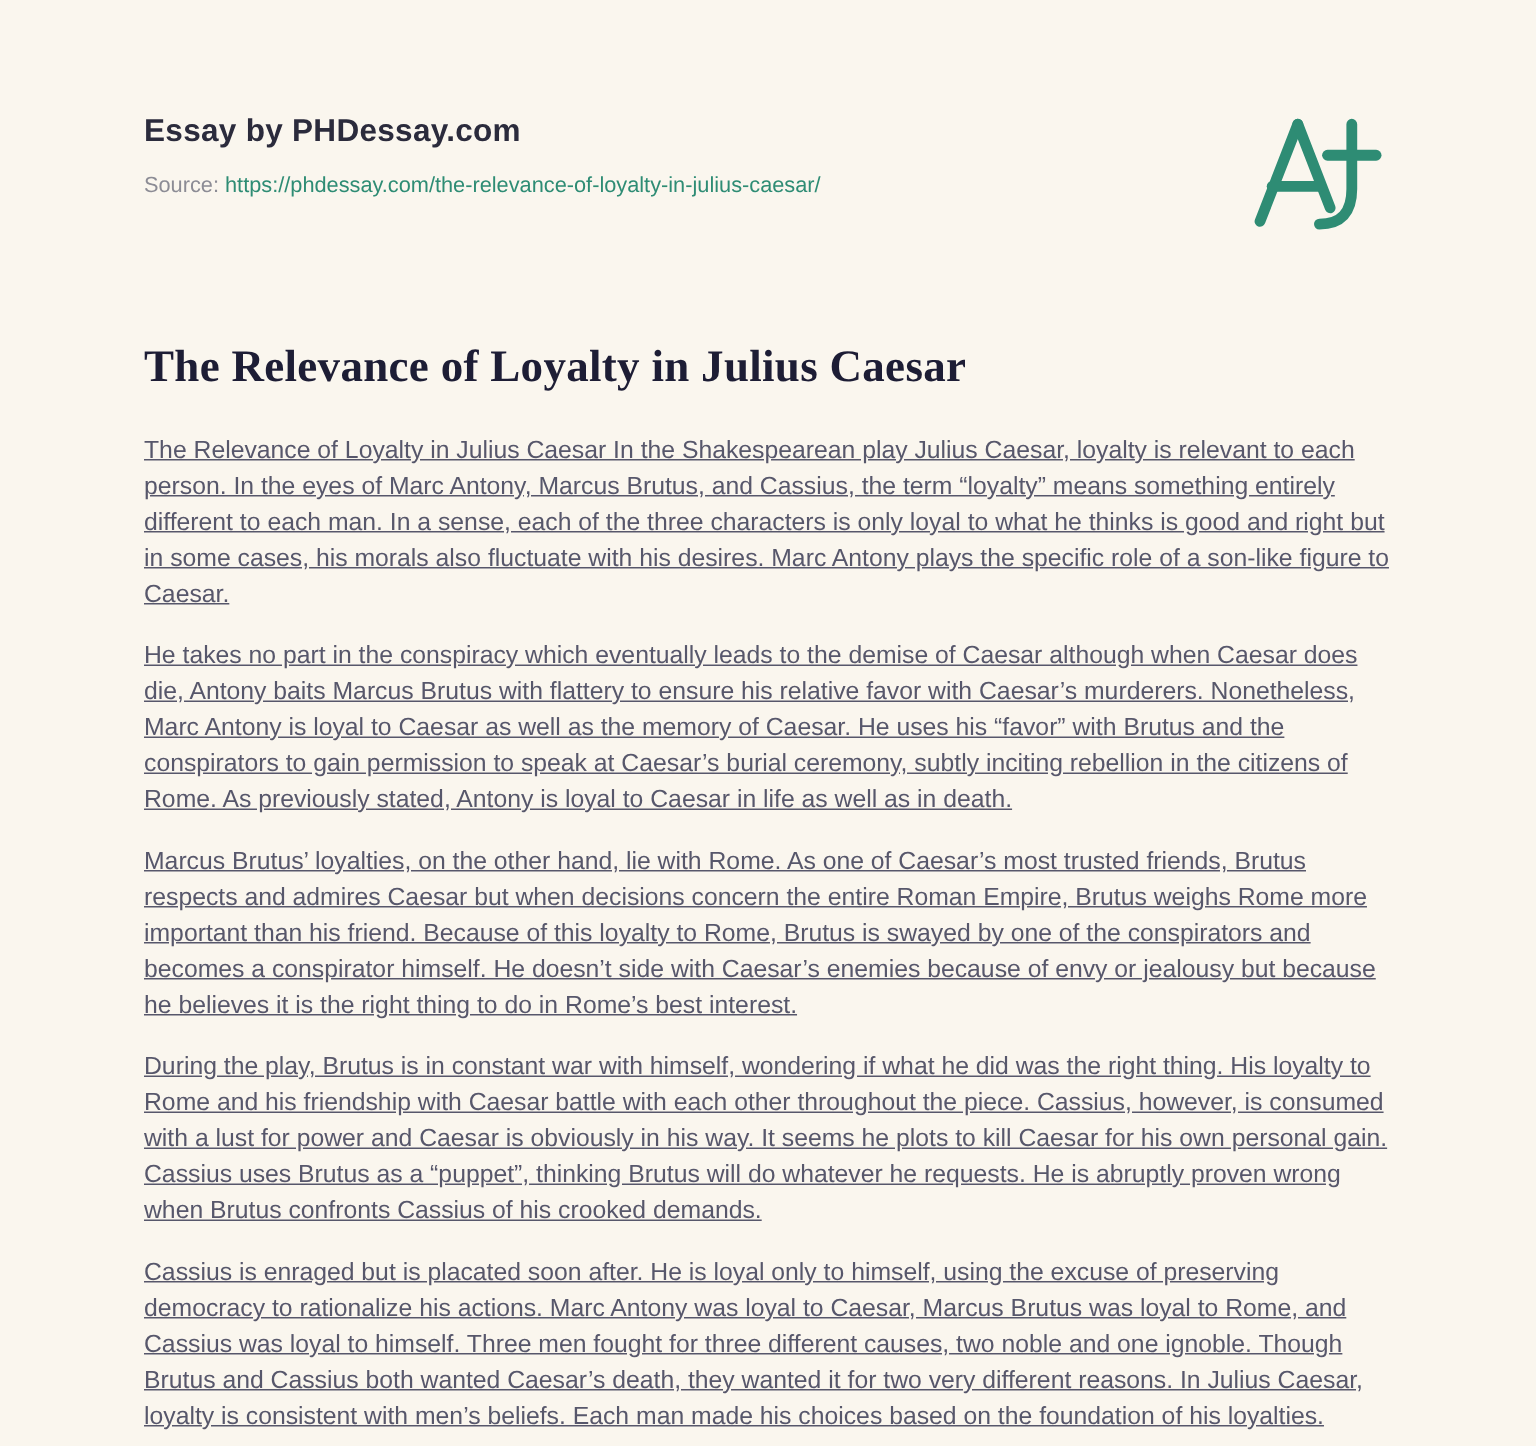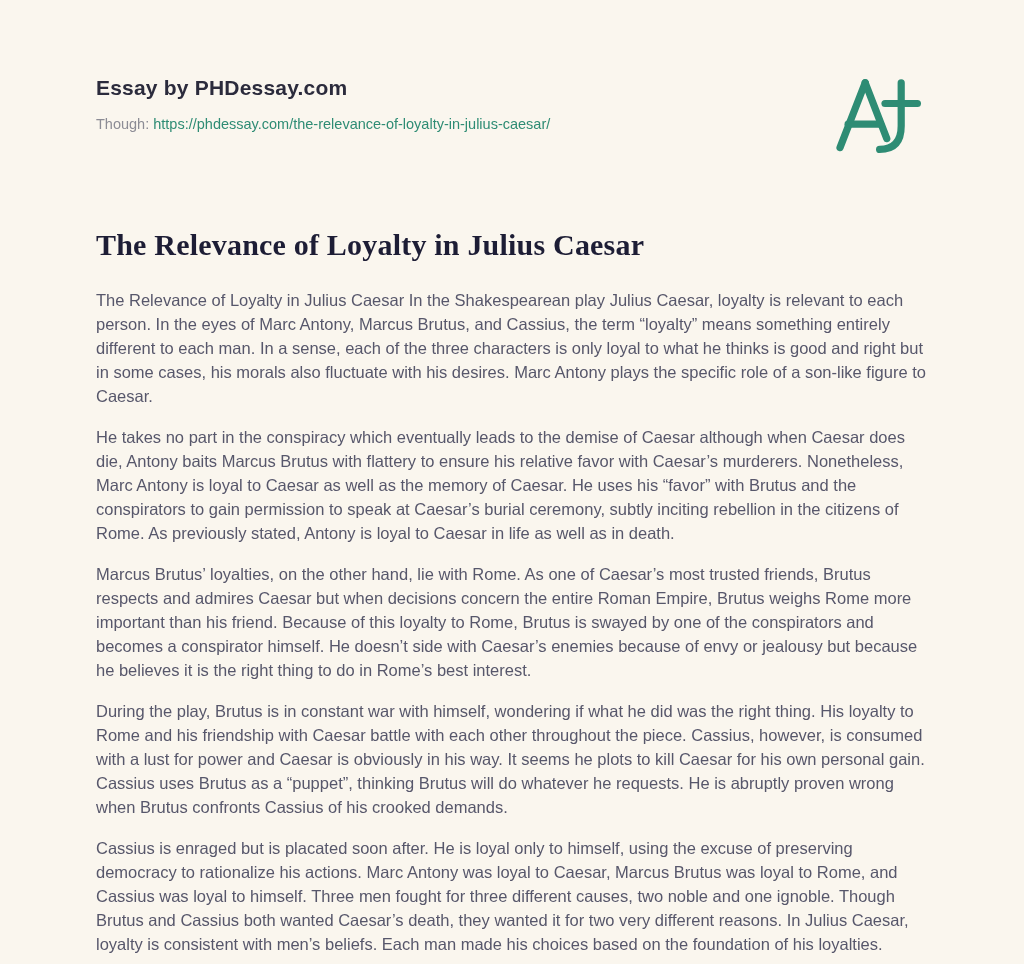--- a/index.html
+++ b/index.html
@@ -59,32 +59,33 @@
     font-weight: 700;
     color: var(--title-color);
     letter-spacing: 0.2px;
   }
   .essay-body p {
     margin: 0 0 17px 0;
     font-size: 16.5px;
     line-height: 24px;
     color: var(--body-color);
     max-width: 832px;
+    text-decoration: underline;
   }
 </style>
 </head>
 <body>
 
 <div class="page">
 
   <header class="page-header">
     <div class="header-left">
       <h2 class="site-title">Essay by PHDessay.com</h2>
       <div class="source-line">
-        <span>Though:</span>
+        <span>Source:</span>
         <a href="#">https://phdessay.com/the-relevance-of-loyalty-in-julius-caesar/</a>
       </div>
     </div>
 
     <div class="logo">
       <svg viewBox="0 0 100 100" width="92" height="90" aria-hidden="true">
         <g stroke="#2E8C74" stroke-width="8" fill="none" stroke-linecap="round" stroke-linejoin="round">
 
           <path d="M10 84 L38 12"></path>
           <path d="M38 12 L62 74"></path>

